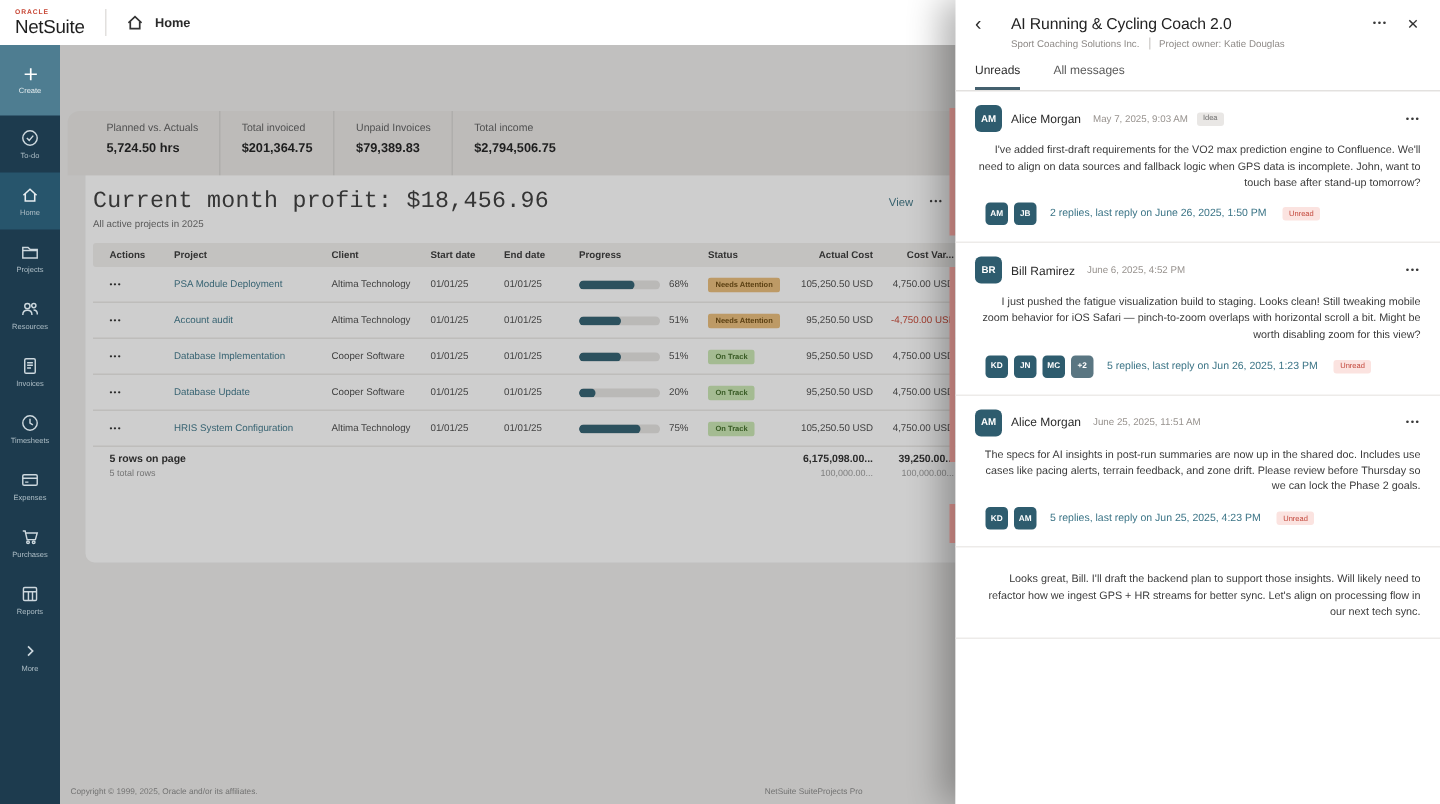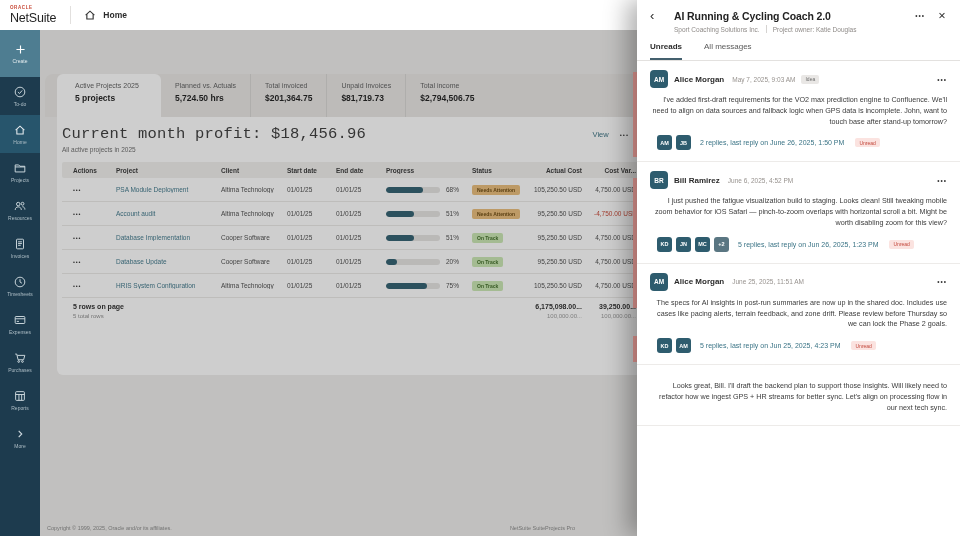--- a/index.html
+++ b/index.html
@@ -74,36 +74,36 @@
   .unread-strip { position:absolute; right:0; width:4px; background:#e59a95; z-index:4; }
   .strip-1 { top:42px; height:85px; }
   .strip-2 { top:148px; height:130px; }
   .strip-3 { top:306px; height:26px; }
 
   
   #panel { position:absolute; left:637px; top:0; width:323px; height:536px; background:#fff; z-index:10; box-shadow:-10px 0 22px rgba(0,0,0,.30); display:flex; flex-direction:column; }
   .panel-top { padding:9px 12px 0 13px; }
   .pt-row1 { display:flex; align-items:center; }
   .back-btn { font-size:13px; color:#2e2e2e; width:16px; cursor:pointer; line-height:1; margin-right:8px; }
-  .panel-title { font-size:10.5px; font-weight:bold; color:#232323; letter-spacing:-.1px; }
+  .panel-title { font-size:10.5px; font-weight:normal; color:#232323; letter-spacing:-.1px; }
   .pt-actions { margin-left:auto; display:flex; align-items:center; gap:13px; margin-right:2px; }
   .pt-dots { font-size:6.5px; letter-spacing:1px; color:#3a3a3a; cursor:pointer; }
   .close-btn { font-size:9.5px; color:#333; cursor:pointer; }
   .pt-row2 { margin:3px 0 0 24px; display:flex; align-items:center; gap:6px; font-size:6.5px; color:#8f8b88; }
   .sub-div { width:1px; height:8px; background:#d5d3d1; }
 
   .panel-tabs { display:flex; gap:22px; padding-left:13px; margin-top:9px; border-bottom:1px solid #e3e1df; }
   .tab { font-size:8px; color:#5a5a5a; padding-bottom:7px; cursor:pointer; }
-  .tab.active { font-weight:bold; color:#2d2d2d; border-bottom:2.5px solid #44606e; }
+  .tab.active { font-weight:normal; color:#2d2d2d; border-bottom:2.5px solid #44606e; }
 
   .messages { flex:1; overflow:hidden; }
   .msg { padding:9px 13px 11px 13px; border-bottom:1px solid #edebe9; }
   .msg-head { display:flex; align-items:center; gap:6px; }
   .avatar { width:18px; height:18px; border-radius:4px; background:#2e5c6e; color:#fff; font-size:6.5px; font-weight:bold; display:flex; align-items:center; justify-content:center; flex:none; }
-  .msg-name { font-size:8px; font-weight:bold; color:#2b2b2b; white-space:nowrap; }
+  .msg-name { font-size:8px; font-weight:normal; color:#2b2b2b; white-space:nowrap; }
   .msg-time { font-size:6.5px; color:#97928e; margin-left:2px; white-space:nowrap; }
   .tag-badge { font-size:5px; background:#e9e7e5; color:#6d6d6d; padding:1.5px 4px; border-radius:2px; }
   .unread-badge { font-size:5px; background:#fbe3e0; color:#c2463a; padding:1.5px 4px; border-radius:2px; }
   .msg-actions { margin-left:auto; display:flex; align-items:center; gap:10px; }
   .msg-body { margin-top:7px; font-size:7.2px; line-height:1.5; color:#3b3b3b;text-align:right; }
   .reply-row { margin-top:8px; margin-left:7px; display:flex; align-items:center; gap:4px; }
   .mini-avatar { width:15px; height:15px; border-radius:3px; background:#2e5c6e; color:#fff; font-size:5.5px; font-weight:bold; display:flex; align-items:center; justify-content:center; flex:none; }
   .mini-avatar.more { background:#5a7682; }
   .reply-link { font-size:7px; color:#3b7486; margin-left:5px; cursor:pointer; white-space:nowrap; }
   .reply-row .unread-badge { margin-left:7px; }
@@ -229,35 +229,31 @@
           <path d="M6.5 4.5 L10 8 L6.5 11.5"></path>
         </svg>
       </span>
     <span class="lbl">More</span>
   </div>
 </div>
 
 <div id="main">
   <div class="stats-strip"></div>
   <div class="stats-row">
-    <div class="stat-card active">
-      <div class="stat-label">Active Projects 2025</div>
-      <div class="stat-value">5 projects</div>
-    </div>
     <div class="stat-card">
       <div class="stat-label">Planned vs. Actuals</div>
       <div class="stat-value">5,724.50 hrs</div>
     </div>
     <div class="stat-card div-left">
       <div class="stat-label">Total invoiced</div>
       <div class="stat-value">$201,364.75</div>
     </div>
     <div class="stat-card div-left">
       <div class="stat-label">Unpaid Invoices</div>
-      <div class="stat-value">$81,719.73</div>
+      <div class="stat-value">$79,389.83</div>
     </div>
     <div class="stat-card div-left">
       <div class="stat-label">Total income</div>
       <div class="stat-value">$2,794,506.75</div>
     </div>
   </div>
 
   <div class="main-card">
     <div class="card-head">
       <div class="profit-title">Current month profit: $18,456.96</div>

